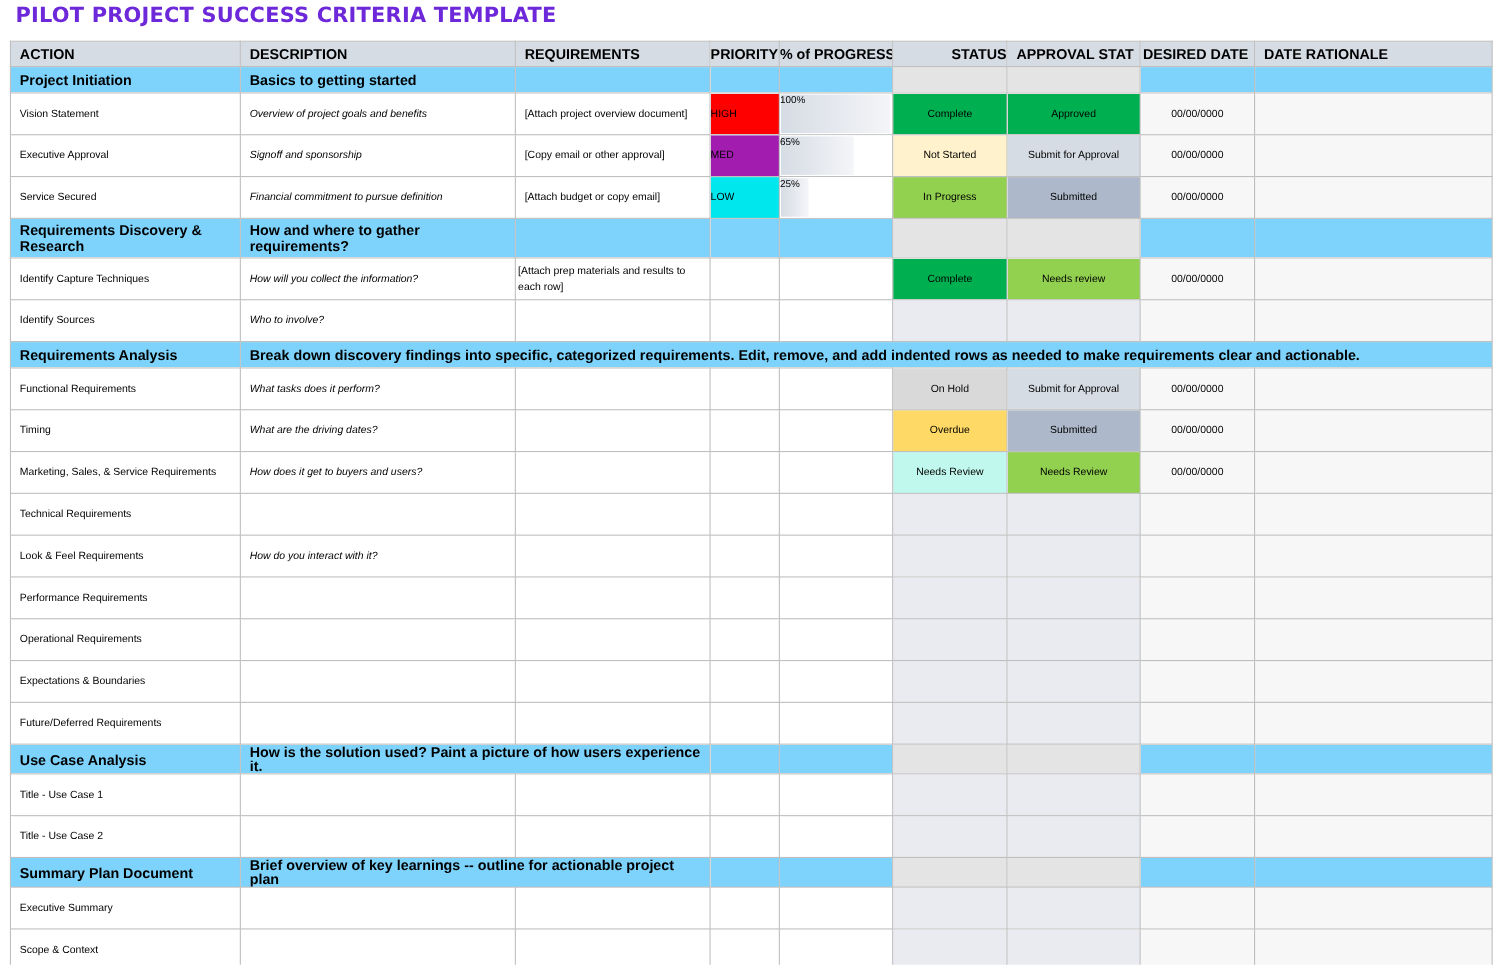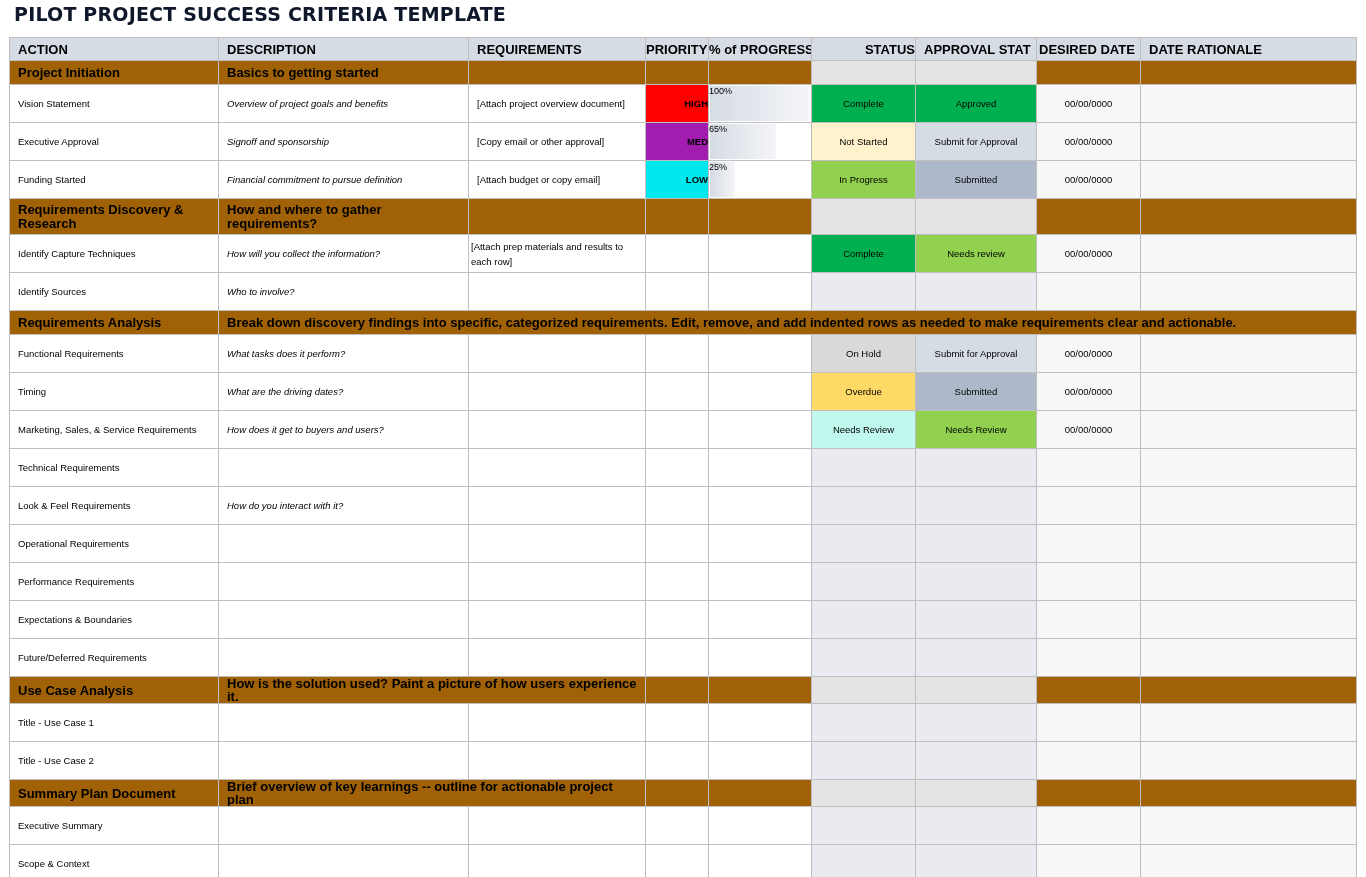--- a/index.html
+++ b/index.html
@@ -1,33 +1,33 @@
 <!DOCTYPE html>
 <html><head>
 <meta charset="utf-8">
 <style>
   html, body { margin:0; padding:0; background:#ffffff; }
   body { width:1366px; height:877px; overflow:hidden; position:relative; font-family:"Liberation Sans", sans-serif; color:#000; }
-  .title { position:absolute; left:14px; top:3px; font-family:"DejaVu Sans", sans-serif; font-weight:bold; font-size:19px; color:#0f172a; letter-spacing:0.2px; }
+  .title { position:absolute; left:14px; top:3px; font-family:"DejaVu Sans", sans-serif; font-weight:bold; font-size:19px; color:#6d28d9; letter-spacing:0.2px; }
   table.grid { position:absolute; left:9px; top:37px; border-collapse:collapse; table-layout:fixed; width:1347px; }
   table.grid td, table.grid th { border:1px solid #bfbfbf; padding:0 0 0 8px; overflow:hidden; white-space:nowrap; vertical-align:middle; }
   th { background:#d6dce4; font-weight:bold; font-size:13px; text-align:left; height:22px; }
   th.center { text-align:right; padding-left:0; }
-  tr.section td { background:#a16207; font-weight:bold; font-size:13px; height:23px; }
+  tr.section td { background:#7dd3fc; font-weight:bold; font-size:13px; height:23px; }
   tr.section.tall td { height:35px; }
   tr.section td.wrap { white-space:normal; line-height:14px; vertical-align:top; padding-top:4px; }
   tr.section td.wrap2 { white-space:normal; line-height:14px; vertical-align:middle; }
   tr.data td { height:37px; font-size:9.5px; background:#ffffff; }
   tr.data td.desc { font-style:italic; }
   tr.data td.req { white-space:normal; line-height:15px; padding-left:2px; }
   tr.data td.reqpad { padding-left:8px; }
   tr.data td.stat, tr.data td.appr { background:#e9ebf0; text-align:center; padding-left:0; }
   tr.data td.date, tr.data td.rat { background:#f7f7f7; }
   tr.data td.date { text-align:center; padding-left:0; }
-  td.pri { text-align:right; padding-left:0 !important;font-weight:bold; }
+  td.pri { text-align:left; padding-left:0 !important; }
   td.prog { position:relative; padding:0 !important; }
   .bar { position:absolute; left:1px; top:1px; bottom:1px; background:linear-gradient(to right,#d6dce4,#f4f5f8); }
   .pct { position:absolute; left:0; right:0; top:1px; text-align:left; font-size:9px; }
   tr.section td.stat, tr.section td.appr { background:#e4e4e4; }
 </style>
 </head>
 <body>
 
 <div class="title">PILOT PROJECT SUCCESS CRITERIA TEMPLATE</div>
 
@@ -89,21 +89,21 @@
     <td class="prog">
           <div class="bar" style="width:66px"></div>
           <div class="pct">65%</div>
         </td>
     <td class="stat" style="background:#fff2cc">Not Started</td>
     <td class="appr" style="background:#d6dce4">Submit for Approval</td>
     <td class="date">00/00/0000</td>
     <td class="rat"></td>
   </tr>
   <tr class="data">
-    <td>Funding Started</td>
+    <td>Service Secured</td>
     <td class="desc">Financial commitment to pursue definition</td>
     <td class="req reqpad">[Attach budget or copy email]</td>
     <td class="pri" style="background:#00e8ee">LOW</td>
     <td class="prog">
           <div class="bar" style="width:25px"></div>
           <div class="pct">25%</div>
         </td>
     <td class="stat" style="background:#92d050">In Progress</td>
     <td class="appr" style="background:#adb9ca">Submitted</td>
     <td class="date">00/00/0000</td>
@@ -197,32 +197,32 @@
     <td class="desc">How do you interact with it?</td>
     <td></td>
         <td></td>
         <td></td>
     <td class="stat"></td>
         <td class="appr"></td>
         <td class="date"></td>
         <td class="rat"></td>
   </tr>
   <tr class="data">
+    <td>Performance Requirements</td>
+    <td class="desc"></td>
+    <td></td>
+        <td></td>
+        <td></td>
+    <td class="stat"></td>
+        <td class="appr"></td>
+        <td class="date"></td>
+        <td class="rat"></td>
+  </tr>
+  <tr class="data">
     <td>Operational Requirements</td>
-    <td class="desc"></td>
-    <td></td>
-        <td></td>
-        <td></td>
-    <td class="stat"></td>
-        <td class="appr"></td>
-        <td class="date"></td>
-        <td class="rat"></td>
-  </tr>
-  <tr class="data">
-    <td>Performance Requirements</td>
     <td class="desc"></td>
     <td></td>
         <td></td>
         <td></td>
     <td class="stat"></td>
         <td class="appr"></td>
         <td class="date"></td>
         <td class="rat"></td>
   </tr>
   <tr class="data">

